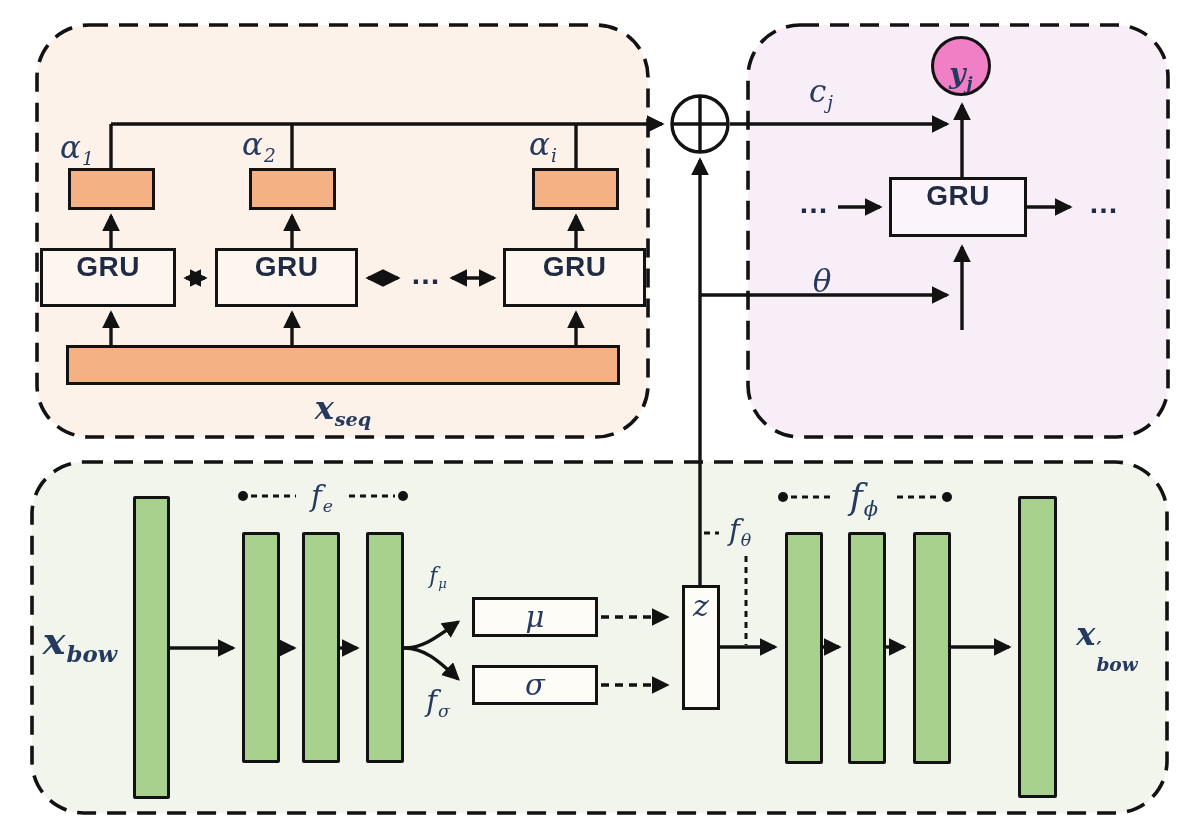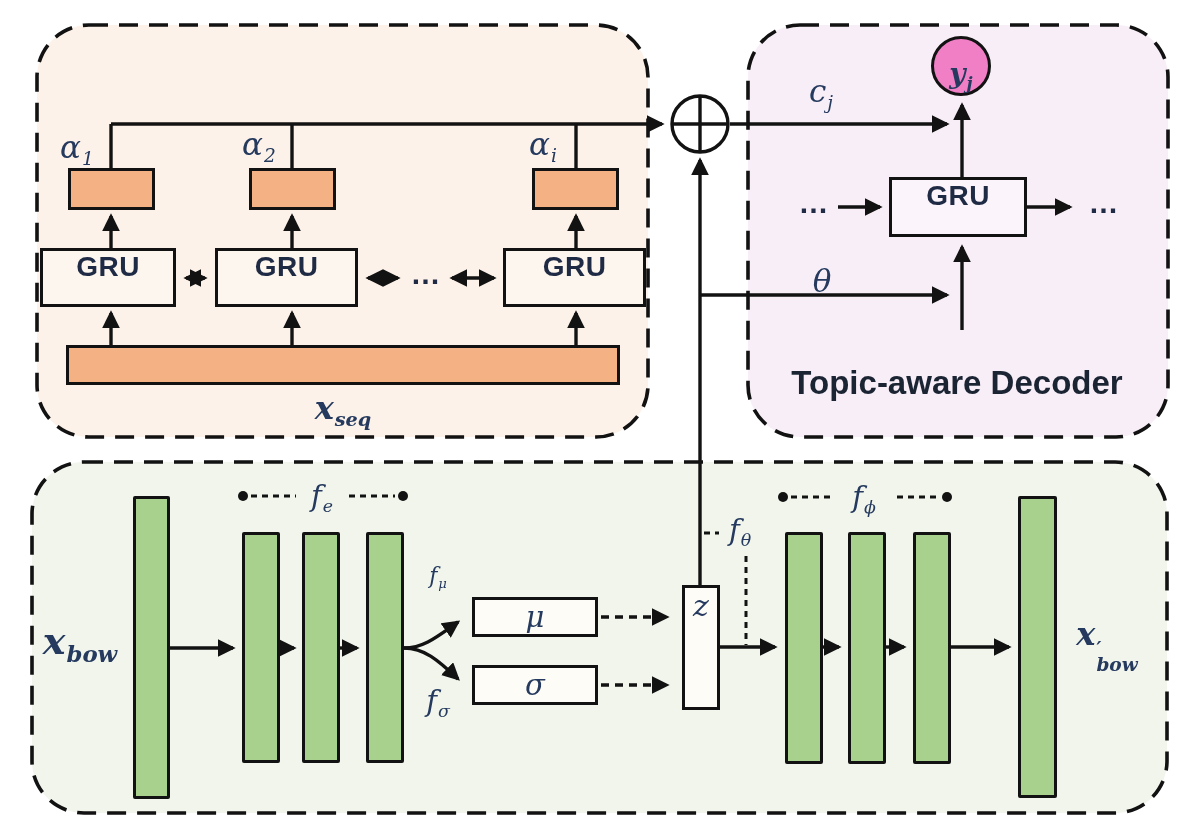--- a/index.html
+++ b/index.html
@@ -125,21 +125,20 @@
     <span class="gru-t">GRU</span>
   </div>
   <div class="box enc-wbox" style="left:503px;top:248px;width:143px;height:59px;">
     <span class="gru-t">GRU</span>
   </div>
   <div class="lbl dots" style="left:425px;top:274px;">…</div>
 
   <div class="box obox" style="left:66px;top:345px;width:554px;height:40px;"></div>
   <div class="lbl math bold" style="left:343px;top:410px;font-size:32px;"><span>x</span><span class="sub">seq</span></div>
 
-  <div class="lbl title" style="left:957px;top:382px;">Topic-aware Decoder</div>
 
   <div class="ycircle" style="left:931px;top:36px;width:60px;height:60px;align-items:flex-end;">
     <span class="math bold" style="font-size:28px;"><span>y</span><span class="sub">j</span></span>
   </div>
 
   <div class="lbl math" style="left:821px;top:94px;"><span>c</span><span class="sub">j</span></div>
   <div class="lbl math" style="left:822px;top:281px;"><span>θ</span></div>
 
   <div class="box dec-wbox" style="left:889px;top:177px;width:138px;height:60px;">
     <span class="gru-t">GRU</span>
@@ -167,21 +166,21 @@
   </div>
 
   <div class="box wbox" style="left:682px;top:585px;width:38px;height:125px;">
     <span class="math" style="font-size:30px;">z</span>
   </div>
   <div class="lbl math" style="left:740px;top:533px;font-size:29px;"><span>f</span><span class="sub">θ</span></div>
 
   <div class="box gbar" style="left:785px;top:532px;width:38px;height:232px;"></div>
   <div class="box gbar" style="left:848px;top:532px;width:38px;height:232px;"></div>
   <div class="box gbar" style="left:913px;top:532px;width:38px;height:232px;"></div>
-  <div class="lbl math" style="left:864px;top:500px;font-size:29px;"><span>f</span><span class="sub">ϕ</span></div>
+  <div class="lbl math" style="left:864px;top:500px;font-size:35px;"><span>f</span><span class="sub">ϕ</span></div>
 
   <div class="box gbar" style="left:1018px;top:496px;width:39px;height:302px;"></div>
   <div class="lbl math bold" style="left:1107px;top:645px;font-size:32px;"><span>x</span><span class="ss">
         <span>′</span>
         <span>bow</span>
       </span></div>
 
 </div>
 
 </body></html>

